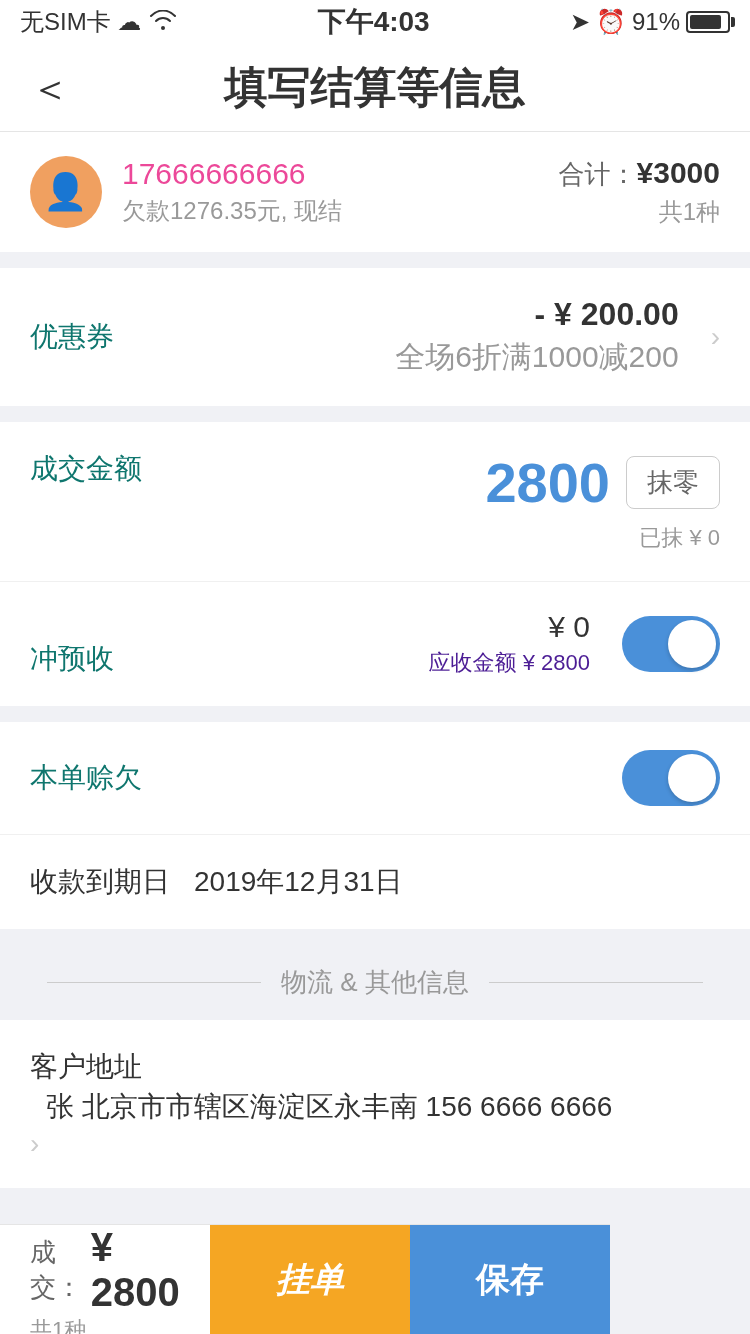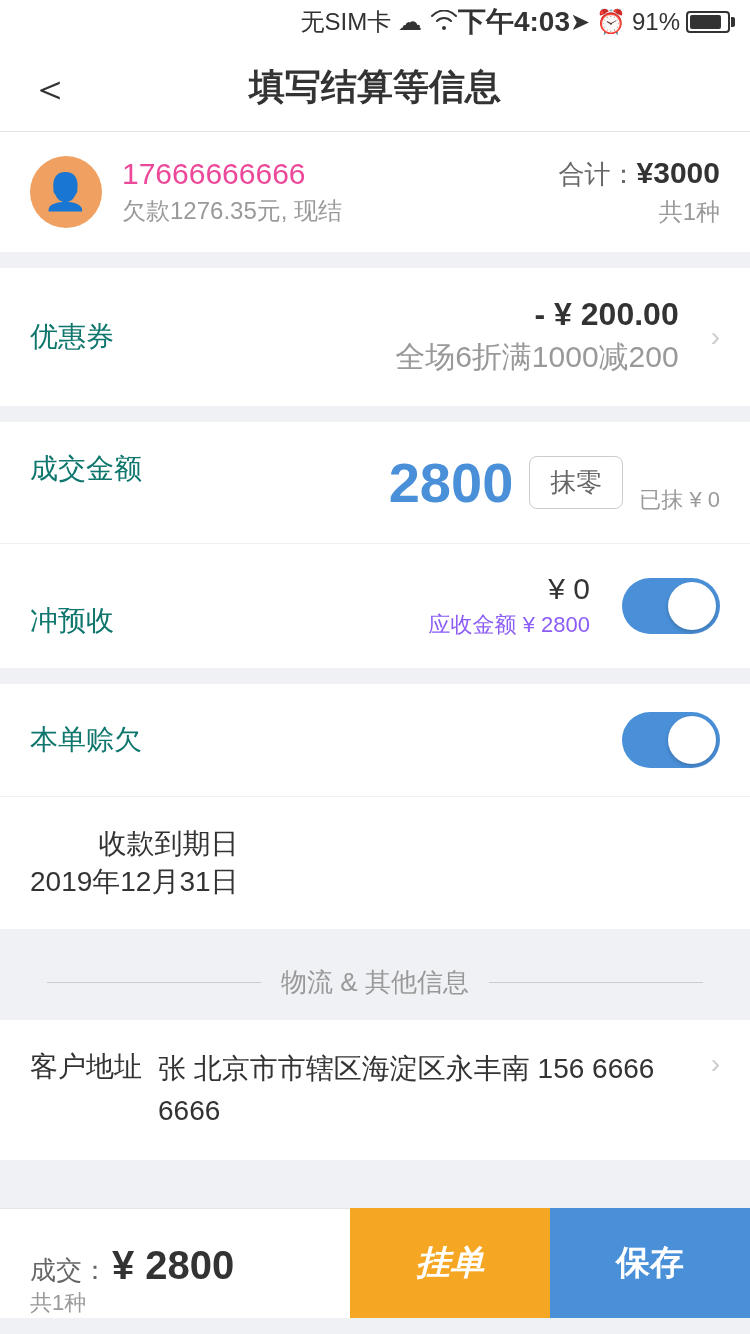--- a/index.html
+++ b/index.html
@@ -13,21 +13,21 @@
       color: #333;
       position: relative;
     }
 
     
     .status-bar {
       height: 44px;
       background: #fff;
       display: flex;
       align-items: center;
-      justify-content: flex-end;
+      justify-content: space-between;
       padding: 8px 20px;
       font-size: 24px;
       color: #333;
     }
     .status-left { display: flex; align-items: center; gap: 8px; }
     .status-center { font-weight: 600; font-size: 28px; }
     .status-right { display: flex; align-items: center; gap: 6px; font-size: 24px; }
     .battery-icon {
       width: 44px; height: 22px;
       border: 2px solid #333;
@@ -68,21 +68,21 @@
     .nav-back {
       font-size: 40px;
       color: #333;
       cursor: pointer;
       line-height: 1;
     }
     .nav-title {
       position: absolute;
       left: 50%;
       transform: translateX(-50%);
-      font-size: 36px;
+      font-size: 43px;
       font-weight: 600;
       color: #333;
     }
 
     
     .content {
       padding-bottom: 120px;
     }
 
     
@@ -194,41 +194,41 @@
     }
     .amount-sub {
       font-size: 22px;
       color: #999;
       text-align: right;
       margin-top: 4px;
     }
 
     .amount-right {
       display: flex;
-      flex-direction: row;
+      flex-direction: column;
       align-items: flex-end;
-      gap: 16px;
+      gap: 4px;
     }
     .amount-row-top {
       display: flex;
       align-items: center;
       gap: 16px;
     }
 
     
     .prepay-right {
       text-align: right;
     }
     .prepay-amount {
       font-size: 30px;
       color: #333;
     }
     .prepay-sub {
       font-size: 22px;
-      color: #8b5cf6;
+      color: #4c1d95;
       margin-top: 4px;
     }
 
     
     .toggle {
       width: 98px;
       height: 56px;
       background: #4a90d9;
       border-radius: 28px;
       position: relative;
@@ -243,22 +243,22 @@
       width: 48px;
       height: 48px;
       border-radius: 50%;
       background: white;
       box-shadow: 0 2px 4px rgba(0,0,0,0.2);
     }
 
     
     .due-label-group {
       display: flex;
-      align-items: flex-end;
-      flex-direction: column;
+      gap: 24px;
+      align-items: flex-start;
     }
 
     .section-header {
       background: #f0f1f5;
       padding: 20px 47px;
       display: flex;
       align-items: center;
       justify-content: center;
       gap: 20px;
     }
@@ -272,20 +272,21 @@
       color: #999;
     }
 
     
     .address-row {
       display: flex;
       align-items: flex-start;
       justify-content: space-between;
       padding: 28px 30px;
       background: #fff;
+      flex-direction: column;
     }
     .address-label {
       font-size: 28px;
       color: #333;
       min-width: 100px;
       flex-shrink: 0;
     }
     .address-value {
       font-size: 28px;
       color: #333;
@@ -297,26 +298,26 @@
 
     
     .gray-area {
       background: #f0f1f5;
       height: 200px;
     }
 
     
     .bottom-bar {
       position: fixed;
-      bottom: 16px;
-      width: 750px;
+      bottom: 0;
+      width: 610px;
       height: 110px;
       background: #fff;
       display: flex;
-      align-items: flex-end;
+      align-items: flex-start;
       border-top: 1px solid #e5e5e5;
     }
     .bottom-summary {
       flex: 1;
       padding: 0 30px;
     }
     .bottom-deal {
       font-size: 26px;
       color: #666;
     }

